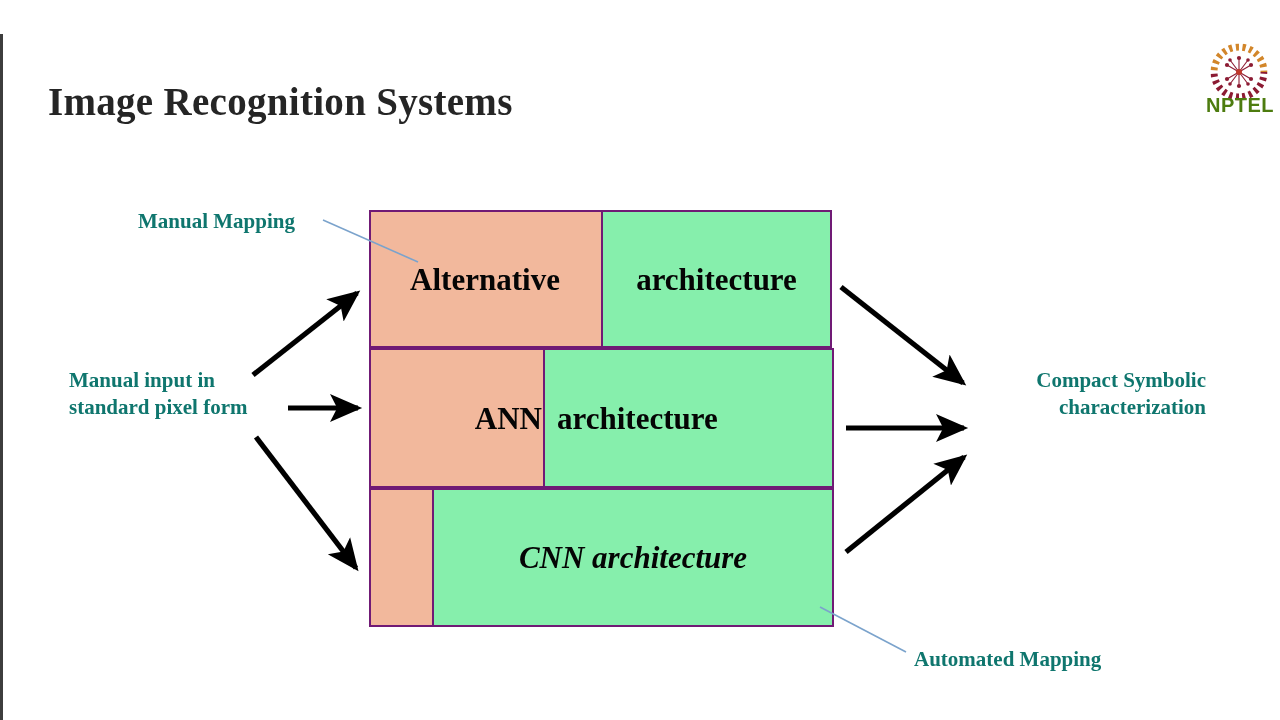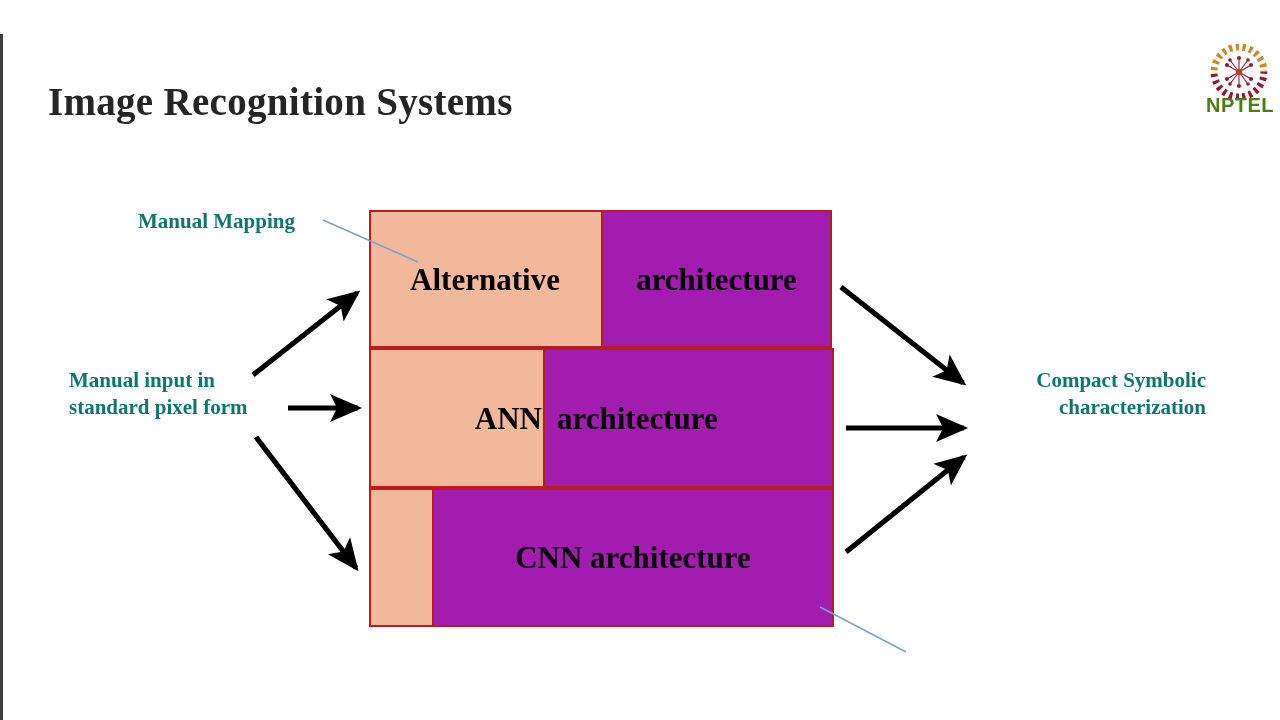--- a/index.html
+++ b/index.html
@@ -86,37 +86,37 @@
   .arch-row {
     position: absolute;
     left: 0;
     width: 465px;
     box-sizing: border-box;
     display: flex;
     align-items: stretch;
   }
   #row-alternative { top: 0px;   height: 138px; }
   #row-ann         { top: 138px; height: 140px; }
-  #row-cnn         { top: 278px; height: 139px; }
+  #row-cnn         { top: 278px; height: 139px; font-style: italic; }
 
   .cell {
     box-sizing: border-box;
-    border: 2px solid #b91c1c;
+    border: 2px solid #701a75;
     display: flex;
     align-items: center;
     font-family: "Liberation Serif", serif;
     font-weight: bold;
     font-size: 31px;
     color: #050505;
     line-height: 1;
     white-space: nowrap;
     overflow: hidden;
   }
   .cell.manual    { background: #f2b89c; }
-  .cell.automated { background: #a21caf; }
+  .cell.automated { background: #86efac; }
 
   
   #cell-alternative {
     width: 234px;
     justify-content: center;
     padding-right: 2px;
   }
   #cell-alternative-arch {
     width: 231px;
     margin-left: -2px;
@@ -253,20 +253,21 @@
   <div class="label" id="label-image-input">
     <div>Manual input  in</div>
     <div>standard pixel  form</div>
   </div>
 
   <div class="label" id="label-output">
     <div>Compact Symbolic</div>
     <div>characterization</div>
   </div>
 
+  <div class="label" id="label-automated-mapping">Automated Mapping</div>
 
   <svg id="connectors" width="1280" height="720" viewBox="0 0 1280 720">
     <defs>
       <marker id="arrowhead" markerWidth="7" markerHeight="7" refX="5.4" refY="3" orient="auto" markerUnits="strokeWidth">
         <path d="M0,0.3 L6.2,3 L0,5.7 L1.4,3 Z" fill="#000000"></path>
       </marker>
     </defs>
 
     <line x1="323" y1="186" x2="418" y2="228" stroke="#7ba3cc" stroke-width="1.6"></line>
 

